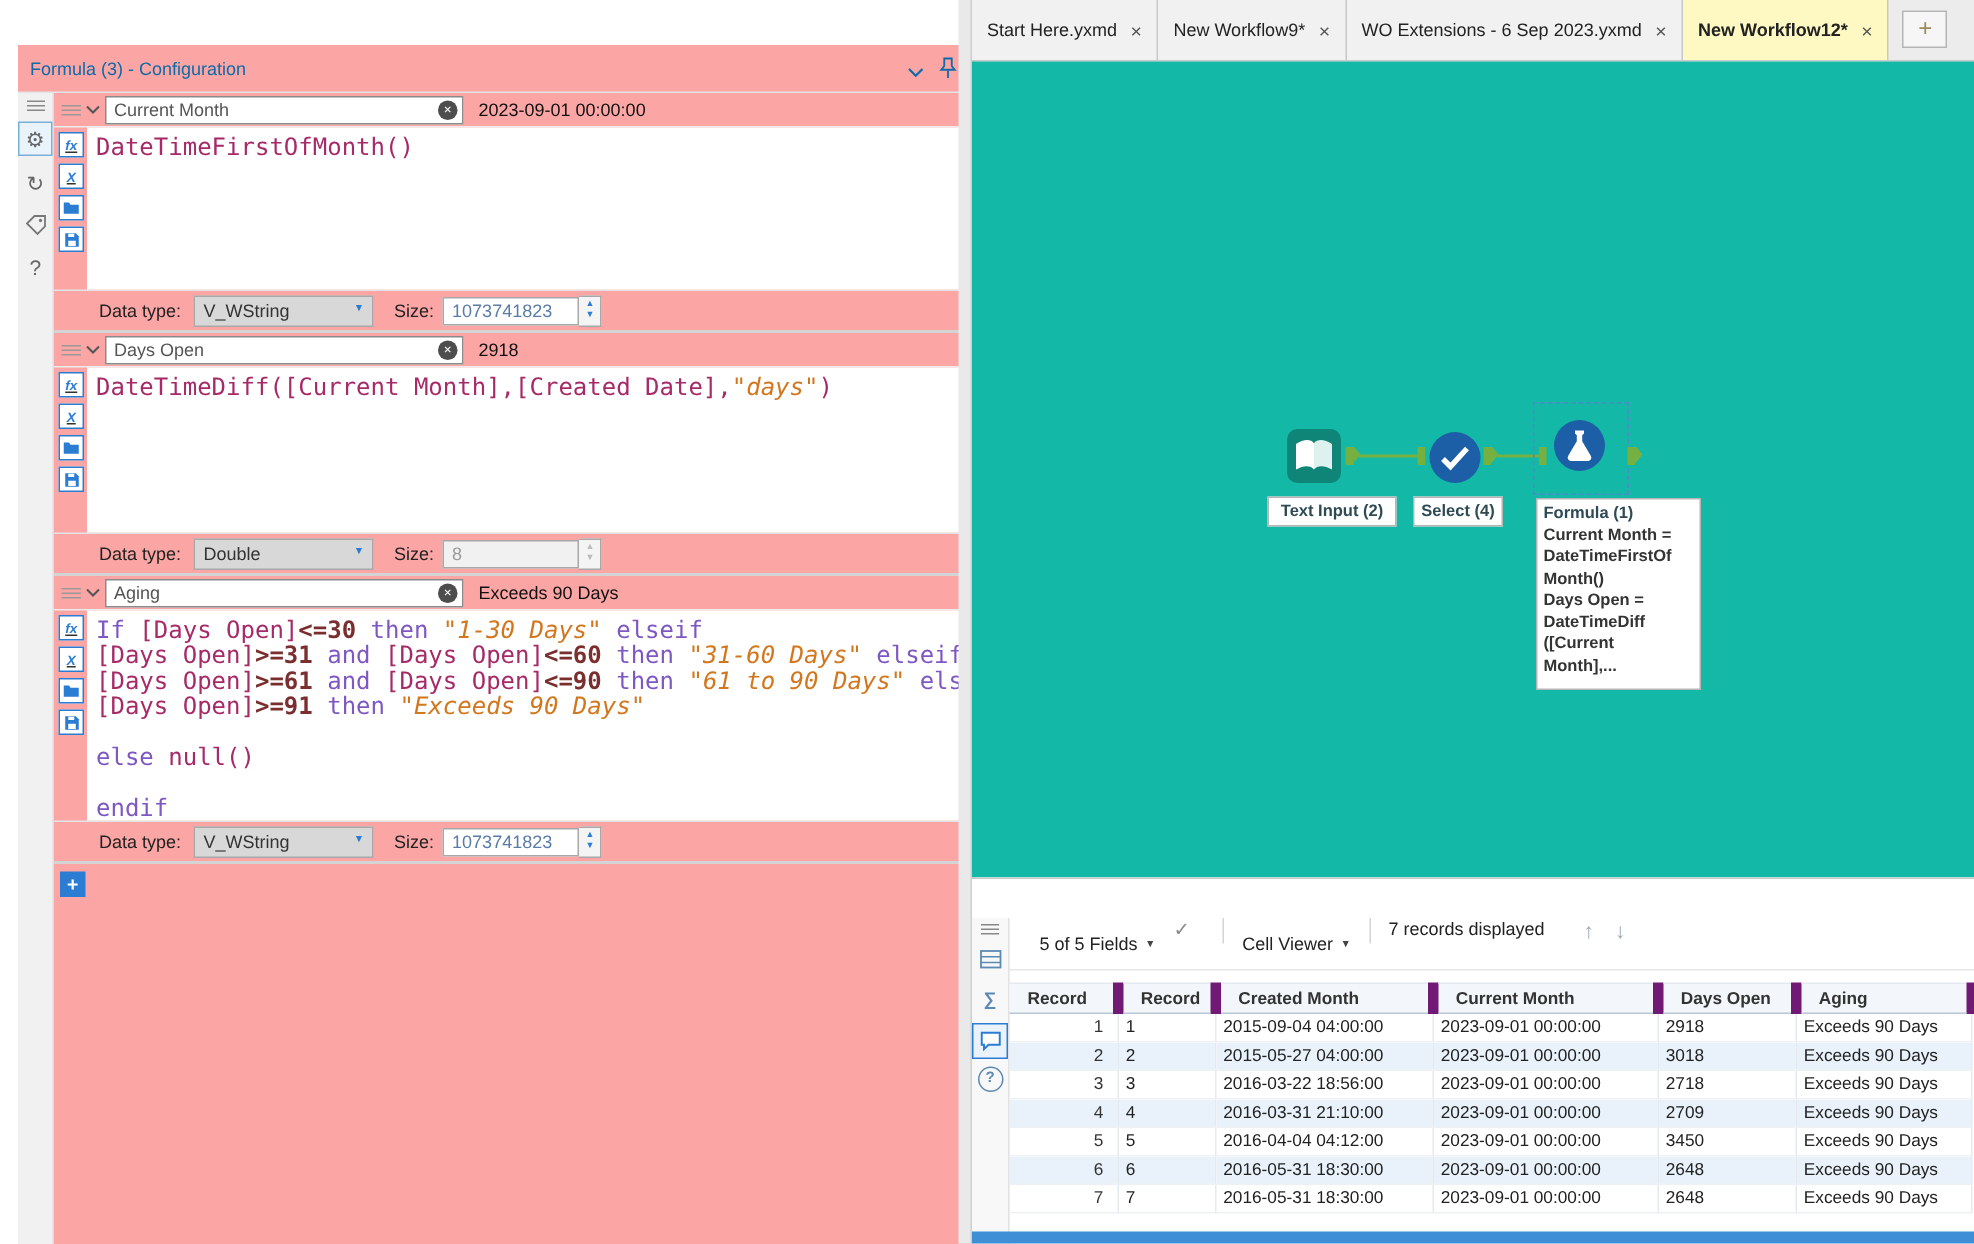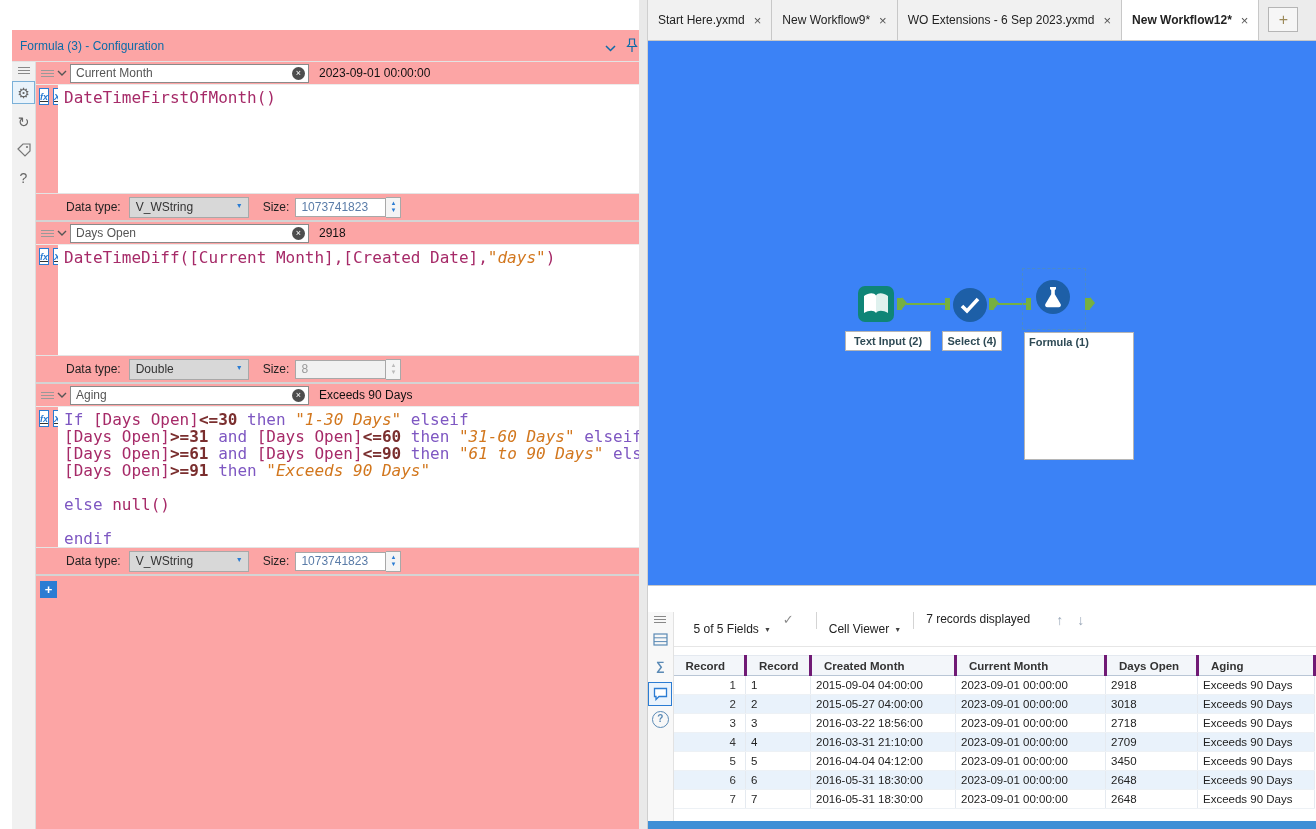--- a/index.html
+++ b/index.html
@@ -27,21 +27,21 @@
   .f-row{height:22px;display:flex;align-items:center;border-bottom:1px solid #ececec;}
   .handle{width:13px;margin-left:5px;display:flex;flex-direction:column;gap:2px;cursor:grab;}
   .handle i{display:block;height:1px;background:#999;}
   .chev-btn{width:16px;display:flex;justify-content:center;}
   .name-box{width:232px;height:17px;border:1px solid #8a8a8a;background:#fff;display:flex;align-items:center;padding-left:5px;position:relative;color:#555;}
   .name-text{flex:1;}
   .clear-ic{width:13px;height:13px;border-radius:50%;background:#4d4d4d;color:#fff;font-size:9px;line-height:13px;text-align:center;margin-right:3px;}
   .preview{margin-left:10px;color:#111;}
   .trash{margin-left:auto;margin-right:9px;}
   .expr-wrap{display:flex;}
-  .expr-icons{width:19px;padding:3px 0 0 3px;display:flex;flex-direction:row;gap:4px;text-decoration:underline;}
+  .expr-icons{width:19px;padding:3px 0 0 3px;display:flex;flex-direction:column;gap:4px;text-decoration:underline;}
   .expr-icon{width:15px;height:15px;border:1px solid #2b7cd3;color:#2b7cd3;background:#fff;font-size:9px;font-weight:bold;font-style:italic;display:flex;align-items:center;justify-content:center;}
   .expr-editor{flex:1;font-family:"DejaVu Sans Mono",monospace;font-size:16px;padding:4px 6px;white-space:pre;overflow:hidden;background:#fff;}
   .code-line{height:17px;line-height:17px;}
   .tok-fn{color:#a62a68;}
   .tok-kw{color:#7e57c2;}
   .tok-num{color:#7a2e2e;font-weight:bold;}
   .tok-str{color:#d2771e;font-style:italic;}
   .type-row{height:26px;border-top:1px solid #e4e4e4;display:flex;align-items:center;padding-left:30px;}
   .lbl{color:#222;}
   .dd{width:112px;height:19px;background:#d8d8d8;border:1px solid #a8a8a8;display:flex;align-items:center;padding-left:6px;color:#333;position:relative;margin-left:8px;}
@@ -55,25 +55,25 @@
   .add-row{height:26px;display:flex;align-items:center;}
   .add-btn{width:17px;height:17px;margin-left:4px;background:#2b7cd3;color:#fff;border:none;font-size:13px;font-weight:bold;line-height:15px;padding:0;}
 
   
   .splitter{position:absolute;left:639px;top:0;width:8px;height:829px;background:#e9e9e9;border-right:1px solid #cfcfcf;}
 
   
   .right{position:absolute;left:648px;top:0;right:0;bottom:0;}
   .tabbar{position:absolute;left:0;top:0;right:0;height:40px;background:#ececec;border-bottom:1px solid #c8c8c8;display:flex;align-items:stretch;}
   .tab{display:flex;align-items:center;gap:9px;padding:0 10px;border-right:1px solid #c8c8c8;background:#f1f1f1;color:#222;white-space:nowrap;}
-  .tab.active{background:#ffffff;font-weight:bold;}
+  .tab.active{background:#fef9c3;font-weight:bold;}
   .tab-close{color:#555;font-size:13px;font-weight:normal;}
   .new-tab{width:30px;height:25px;margin:7px 0 0 9px;border:1px solid #b5b5b5;background:#f6f6f6;color:#9c8a5a;font-size:16px;line-height:16px;padding:0;}
 
-  .canvas{position:absolute;left:0;top:41px;right:0;height:544px;background:#3b82f6;}
+  .canvas{position:absolute;left:0;top:41px;right:0;height:544px;background:#14b8a6;}
   .tool-icon{position:absolute;}
   .anchor{position:absolute;width:5px;height:12px;background:#76b041;}
   .anchor-tri{position:absolute;width:0;height:0;border-top:6px solid transparent;border-bottom:6px solid transparent;border-left:5px solid #76b041;}
   .wire{position:absolute;height:2px;background:#76b041;}
   .sel-box{position:absolute;border:1px dashed #4b8bc8;background:transparent;}
   .caption{position:absolute;border:1px solid #b5b5b5;background:#fff;font-size:11px;font-weight:bold;color:#2e4a55;display:flex;align-items:center;justify-content:center;}
   .ann-box{position:absolute;border:1px solid #b5b5b5;background:#fff;font-size:11px;color:#222;padding:2px 4px;line-height:14.5px;}
   .ann-title{font-weight:bold;color:#2e4a55;}
   .ann-line{font-weight:bold;color:#333;}
 
@@ -87,21 +87,21 @@
   .q-circle{width:15px;height:15px;border:1.5px solid #5b8ab5;border-radius:50%;font-size:10px;line-height:14px;text-align:center;color:#5b8ab5;font-weight:bold;}
   .r-main{flex:1;display:flex;flex-direction:column;}
   .r-toolbar{height:34px;display:flex;padding-left:20px;border-bottom:1px solid #e6e6e6;color:#222;}
   .tb-item{display:flex;align-items:center;gap:5px;}
   .tb-caret{font-size:7px;color:#444;}
   .tb-check{color:#8a8a8a;margin:0 10px 0 12px;font-size:13px;}
   .tb-sep{width:1px;height:17px;background:#d4d4d4;margin:0 12px;}
   .tb-arrows{margin-left:26px;color:#9aa7b8;font-size:14px;display:flex;gap:14px;}
   .grid-wrap{padding-top:8px;}
   table.grid{border-collapse:collapse;table-layout:fixed;width:641px;font-size:11.5px;}
-  .grid th{background:#f3f6fa;border-right:3px solid #701a75;border-bottom:1px solid #b9c6d6;border-top:1px solid #e4e9f0;
+  .grid th{background:#f3f6fa;border-right:7px solid #701a75;border-bottom:1px solid #b9c6d6;border-top:1px solid #e4e9f0;
     font-weight:bold;color:#333;text-align:left;padding:1px 12px;height:17px;}
   .grid td{border-right:1px solid #e5eaf0;border-bottom:1px solid #edf1f5;padding:1px 5px;height:16px;color:#222;overflow:hidden;white-space:nowrap;}
   .grid tr:nth-child(even) td{background:#e9f2fb;}
   .grid td.rownum{text-align:right;padding-right:9px;color:#333;}
   .hscroll{position:absolute;left:0;right:0;bottom:0;height:8px;background:#3f8fd6;}
 </style>
 </head>
 <body>
 
 <div class="config-panel">
@@ -381,20 +381,29 @@
         <path d="M15 8 h6 v2 l-1.2 1.2 v4 l5.8 9.8 a2.2 2.2 0 0 1 -1.9 3.3 H12.3 a2.2 2.2 0 0 1 -1.9 -3.3 l5.8 -9.8 v-4 L15 10 z" fill="#fff"></path>
       </svg>
     </div>
     <div class="anchor" style="left:437px;top:257px;"></div>
     <div class="anchor-tri" style="left:442px;top:256px;"></div>
 
     <div class="caption" style="left:197px;top:290px;width:84px;height:18px;">Text Input (2)</div>
     <div class="caption" style="left:294px;top:290px;width:58px;height:18px;">Select (4)</div>
     <div class="ann-box" style="left:376px;top:291px;width:100px;height:122px;">
       <div class="ann-title">Formula (1)</div>
+      <div id="annotation-lines">
+          <div class="ann-line">Current Month =</div>
+          <div class="ann-line">DateTimeFirstOf</div>
+          <div class="ann-line">Month()</div>
+          <div class="ann-line">Days Open =</div>
+          <div class="ann-line">DateTimeDiff</div>
+          <div class="ann-line">([Current</div>
+          <div class="ann-line">Month],...</div>
+        </div>
     </div>
   </div>
 
   <div class="results">
     <div class="results-body">
       <div class="r-strip">
         <span class="menu-ic">
             <i></i>
             <i></i>
             <i></i>

